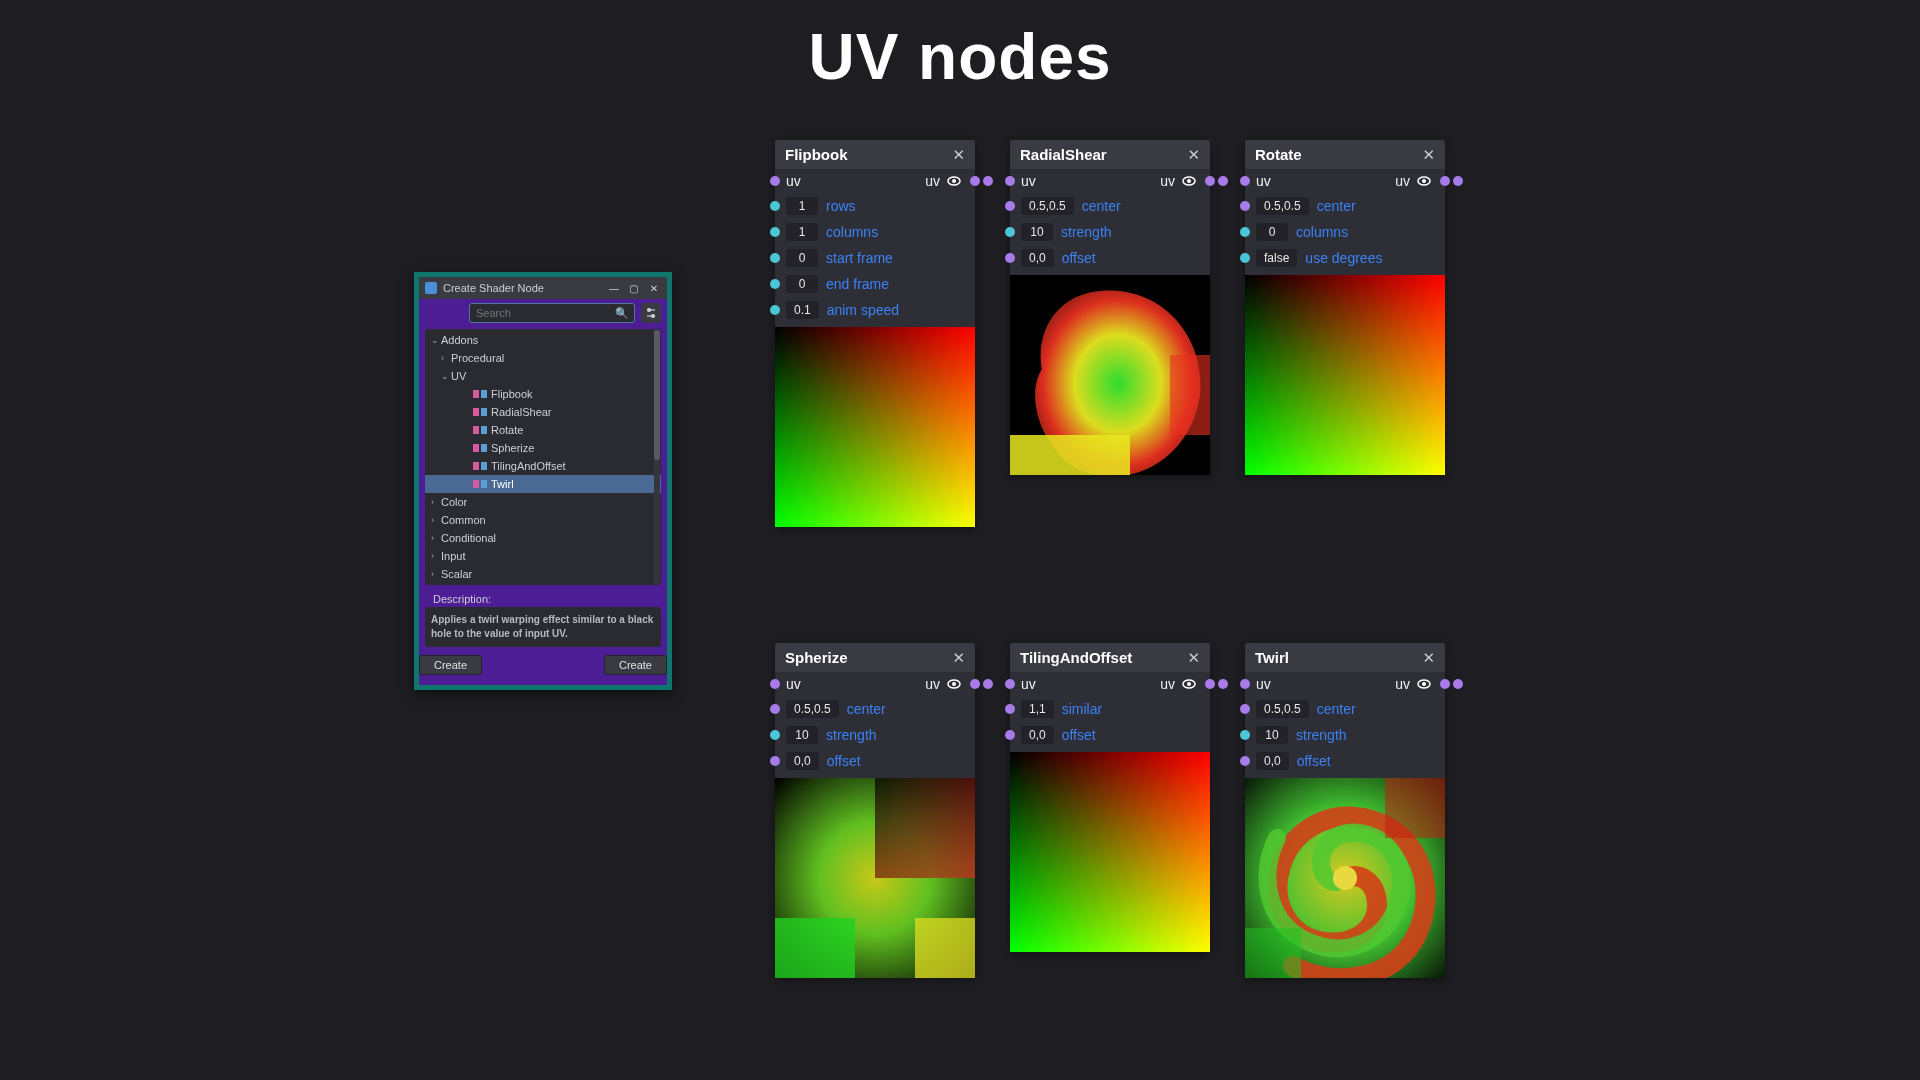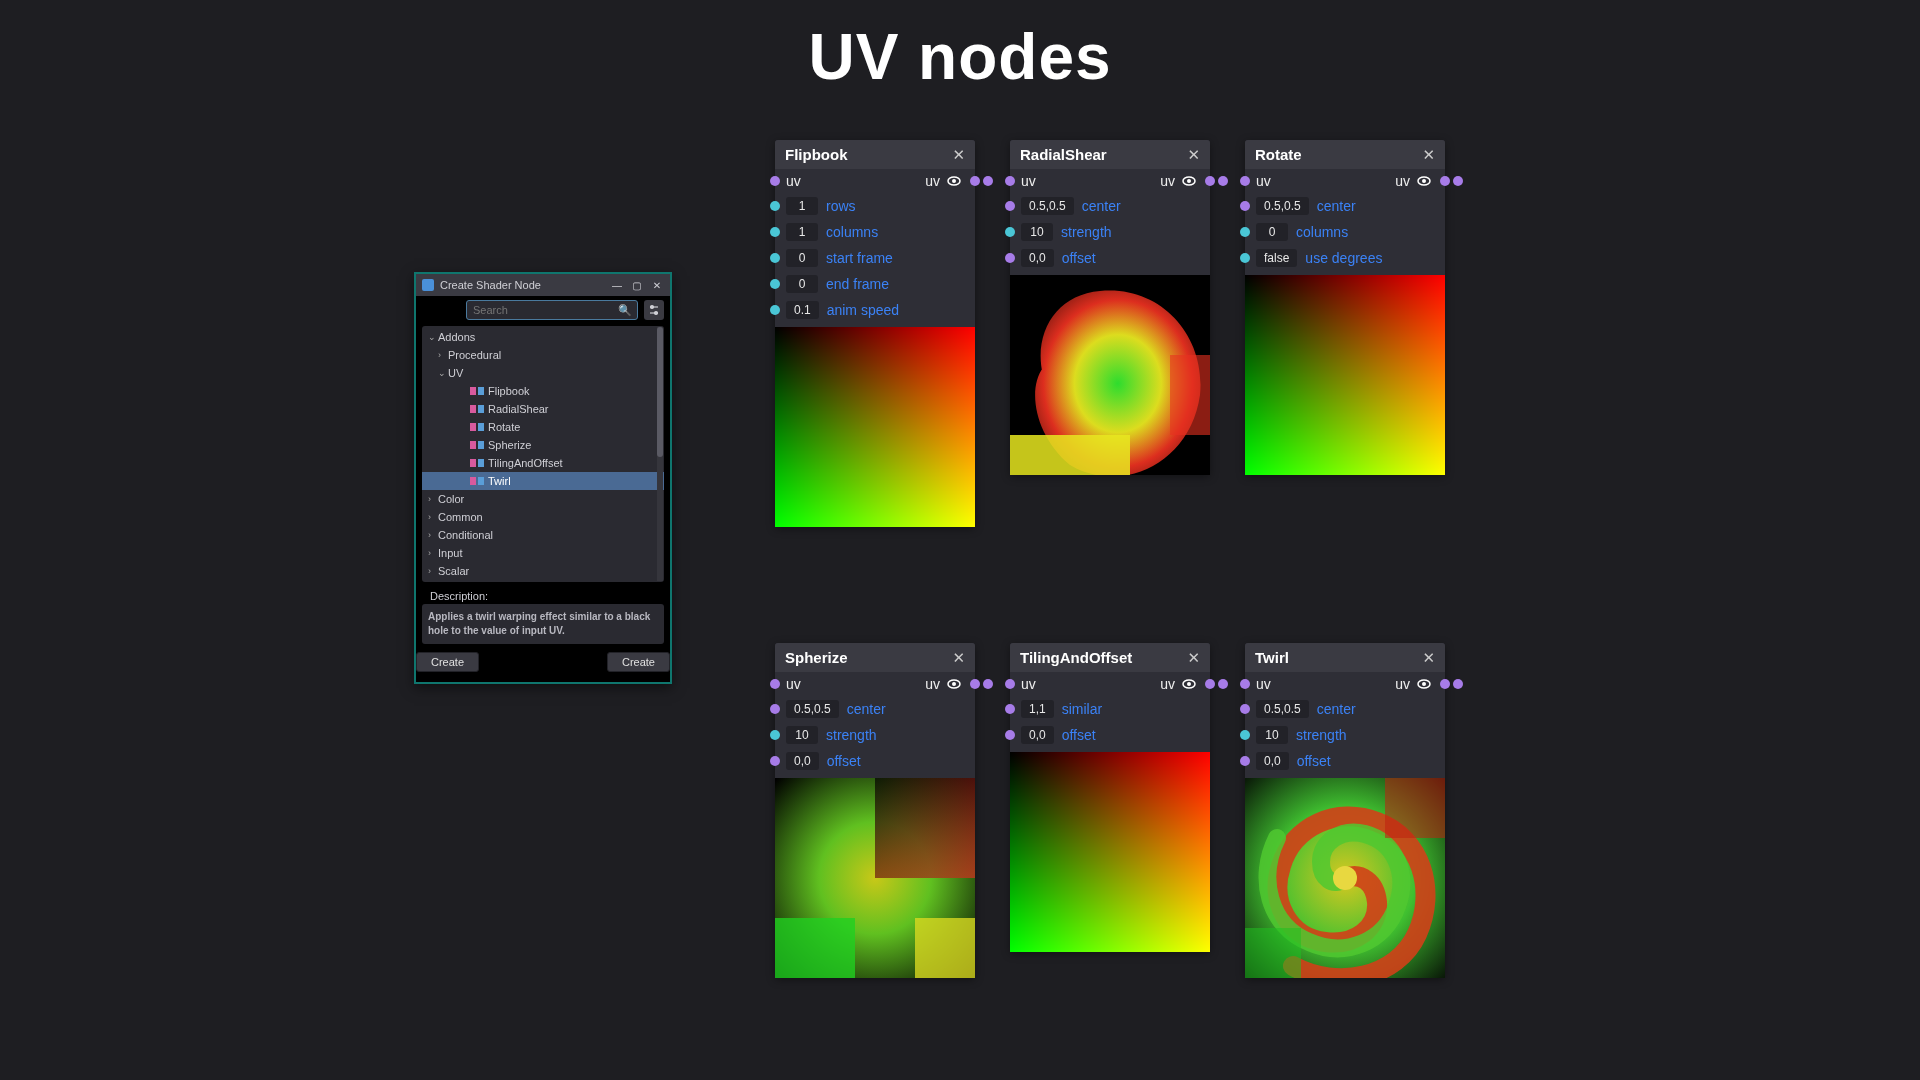--- a/index.html
+++ b/index.html
@@ -22,22 +22,22 @@
   color: #ffffff;
   letter-spacing: 1px;
 }
 
 
 .dialog {
   position: absolute;
   left: 414px;
   top: 272px;
   width: 258px;
-  background: #000000;
-  border: 2px solid #0f766e;
+  background: #4c1d95;
+  border: 5px solid #0f766e;
   box-shadow: 0 4px 12px rgba(0,0,0,0.5);
 }
 .dialog-titlebar {
   display: flex;
   align-items: center;
   height: 22px;
   padding: 0 6px;
   background: #3a3a42;
   font-size: 11px;
   color: #cfcfd5;

